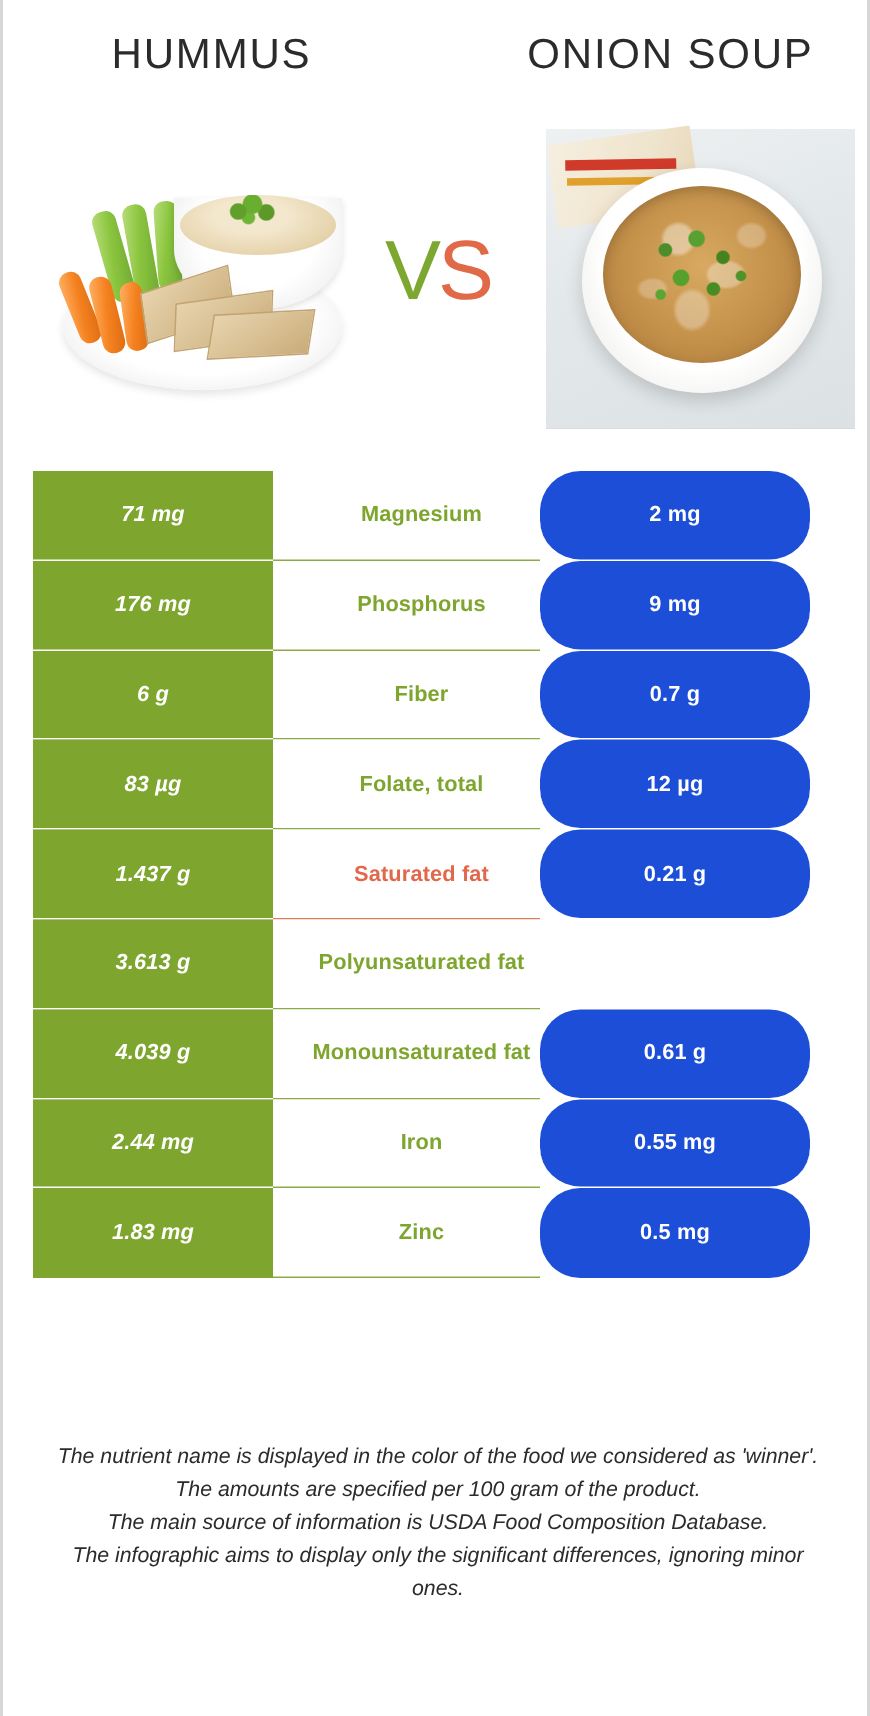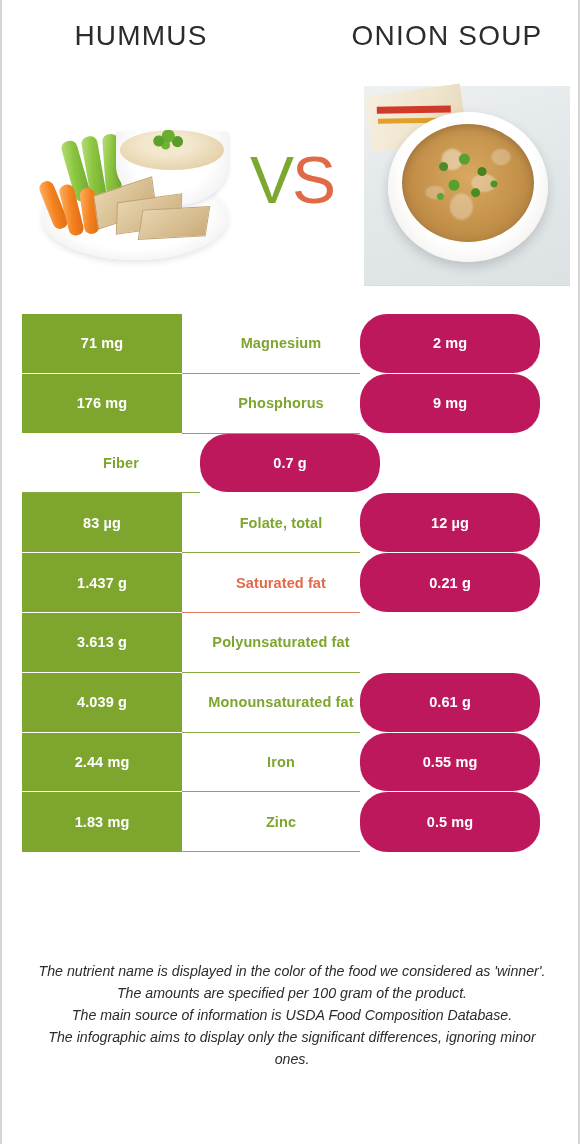--- a/index.html
+++ b/index.html
@@ -41,21 +41,21 @@
   }
   .title-left  { left: 0;   width: 250px; }
   .title-right { right: 0;  width: 290px; }
 
   .vs {
     position: absolute;
     left: 230px;
     top: 130px;
     width: 120px;
     text-align: center;
-    font-size: 66px;
+    font-size: 56px;
     font-weight: 400;
     line-height: 100px;
     letter-spacing: -2px;
     font-family: "Liberation Sans", sans-serif;
   }
   .vs .v { color: #7CA832; }
   .vs .s { color: #E06A48; }
 
   
   .photo { position: absolute; }
@@ -185,35 +185,36 @@
     font-size: 14.5px;
     font-weight: 600;
     letter-spacing: .1px;
   }
 
   .cell-left {
     width: 160px;
     background: #7EA52E;
     color: #ffffff;
     border-bottom: 1.6px solid #ffffff;
+    font-style: italic;
   }
 
   .cell-mid {
     width: 178px;
     background: #ffffff;
     font-size: 14.5px;
     font-weight: 600;
     padding-left: 20px;
   }
   .cell-mid.win-green  { color: #7EA52E; border-bottom: 1px solid #8aab45; }
   .cell-mid.win-orange { color: #E1684A; border-bottom: 1px solid #dd7c5f; }
 
   .cell-right {
     width: 180px;
-    background: #be185d;
+    background: #1d4ed8;
     color: #ffffff;
     border-bottom: 1.6px solid #ffffff;
     border-radius: 27px;
   }
 
   .row:last-child .cell-left,
   .row:last-child .cell-right { border-bottom: none; }
 
   
   .footer {
@@ -274,20 +275,21 @@
         <div class="cell cell-left">71 mg</div>
         <div class="cell cell-mid win-green">Magnesium</div>
         <div class="cell cell-right">2 mg</div>
       </div>
       <div class="row">
         <div class="cell cell-left">176 mg</div>
         <div class="cell cell-mid win-green">Phosphorus</div>
         <div class="cell cell-right">9 mg</div>
       </div>
       <div class="row">
+        <div class="cell cell-left">6 g</div>
         <div class="cell cell-mid win-green">Fiber</div>
         <div class="cell cell-right">0.7 g</div>
       </div>
       <div class="row">
         <div class="cell cell-left">83 µg</div>
         <div class="cell cell-mid win-green">Folate, total</div>
         <div class="cell cell-right">12 µg</div>
       </div>
       <div class="row">
         <div class="cell cell-left">1.437 g</div>

